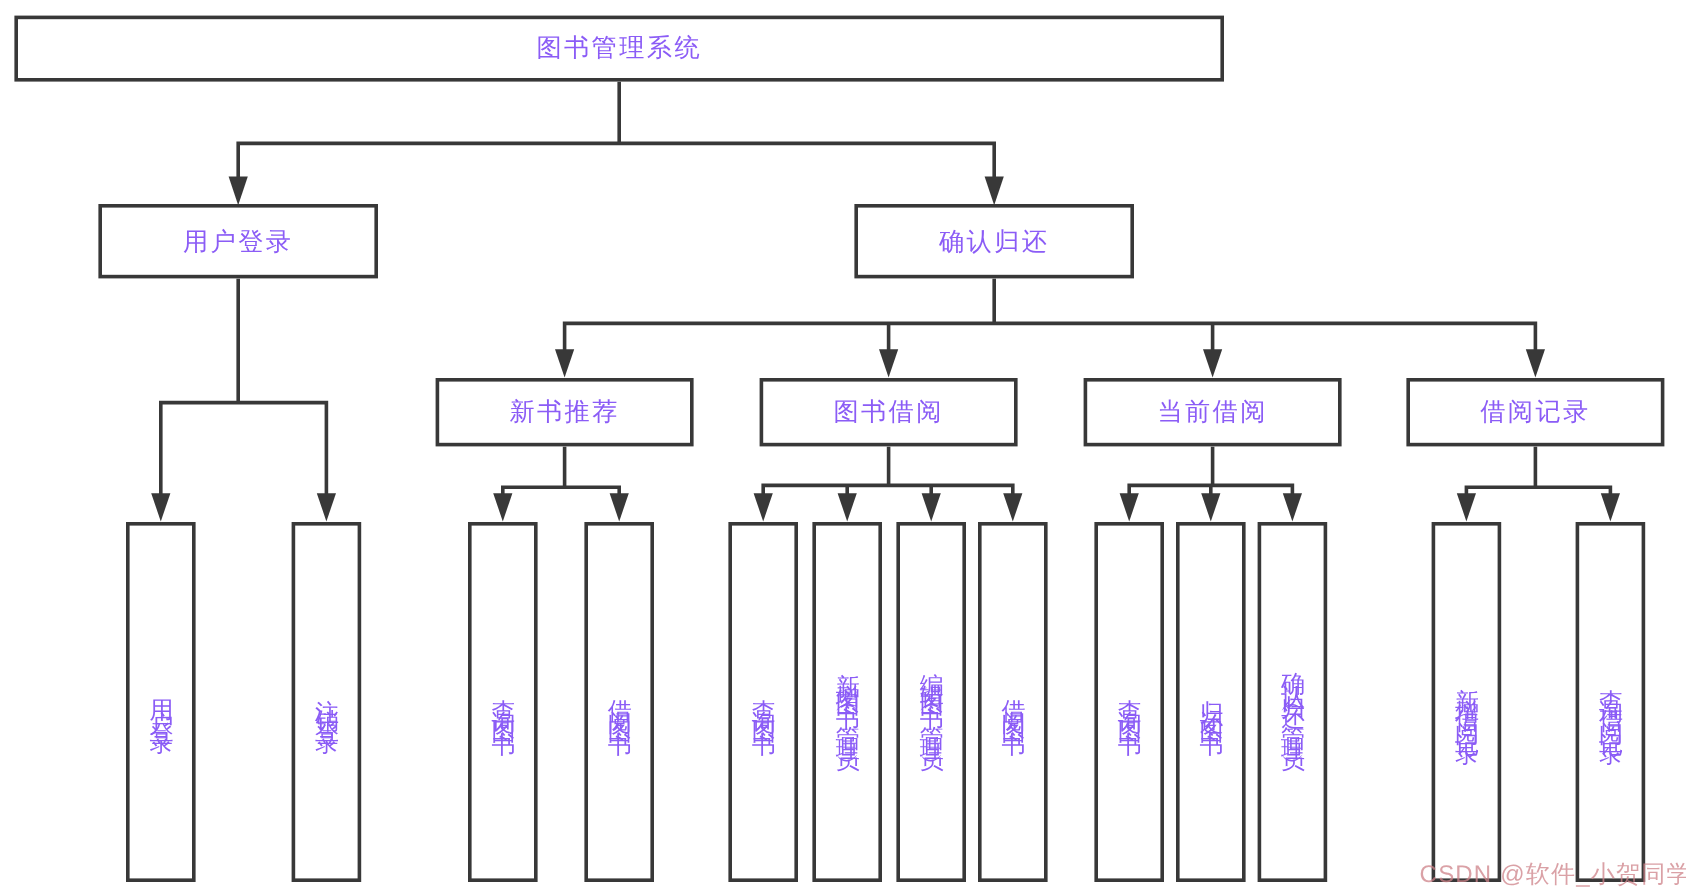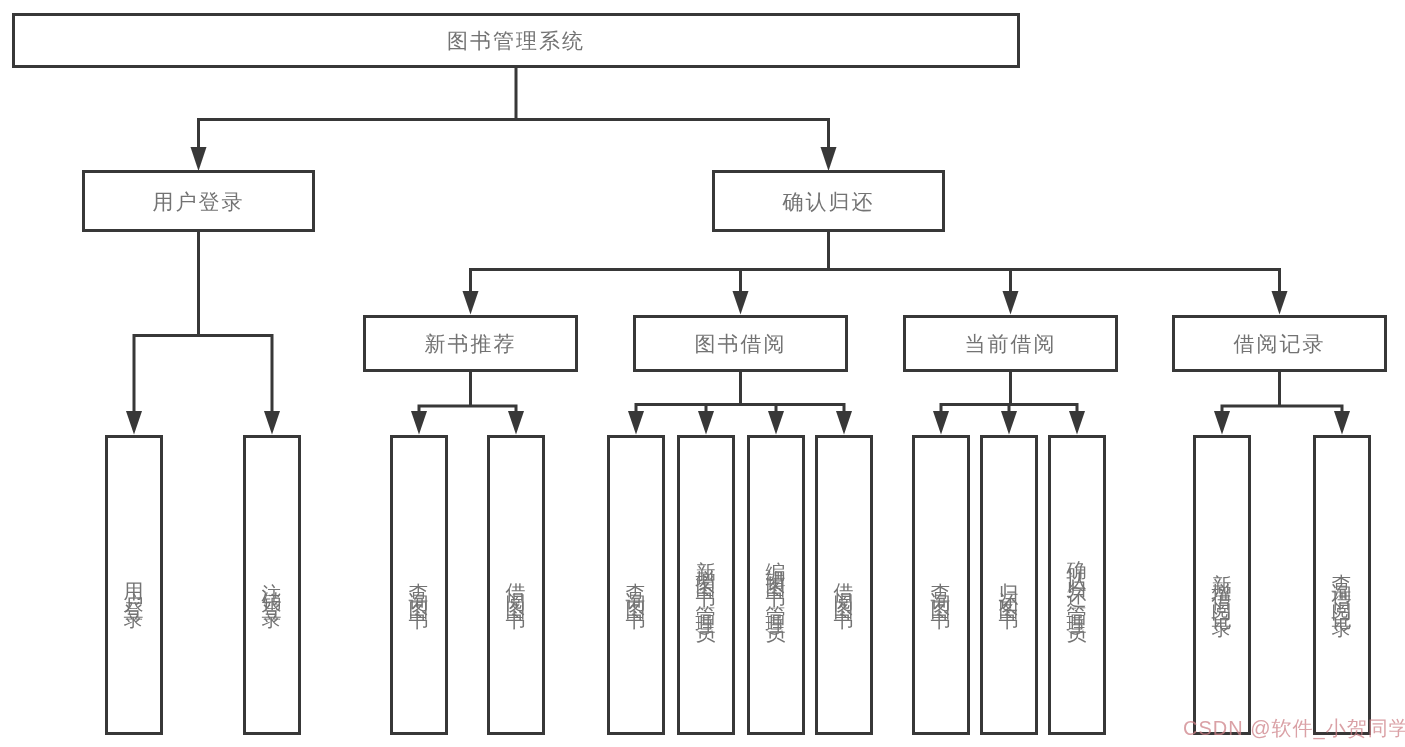--- a/index.html
+++ b/index.html
@@ -4,21 +4,21 @@
 <style>
   html,body{margin:0;padding:0;background:#ffffff;}
   #stage{
     position:relative;width:1405px;height:747px;background:#ffffff;
     font-family:"Liberation Sans",sans-serif;overflow:hidden;
   }
   #wires{position:absolute;left:0;top:0;z-index:1;}
   .node{
     position:absolute;background:#ffffff;border:3px solid #383838;
     box-sizing:border-box;display:flex;align-items:center;justify-content:center;
-    z-index:2;color:#737373;
+    z-index:2;color:#8b5cf6;
   }
   .node .hlabel{
     font-size:21px;letter-spacing:2px;line-height:1;white-space:nowrap;
   }
   .leaf .vlabel{
     writing-mode:vertical-rl;text-orientation:mixed;
     font-size:20px;letter-spacing:9px;line-height:1;
   }
   
   .n-root{left:12px;top:13px;width:1008px;height:55px;}

